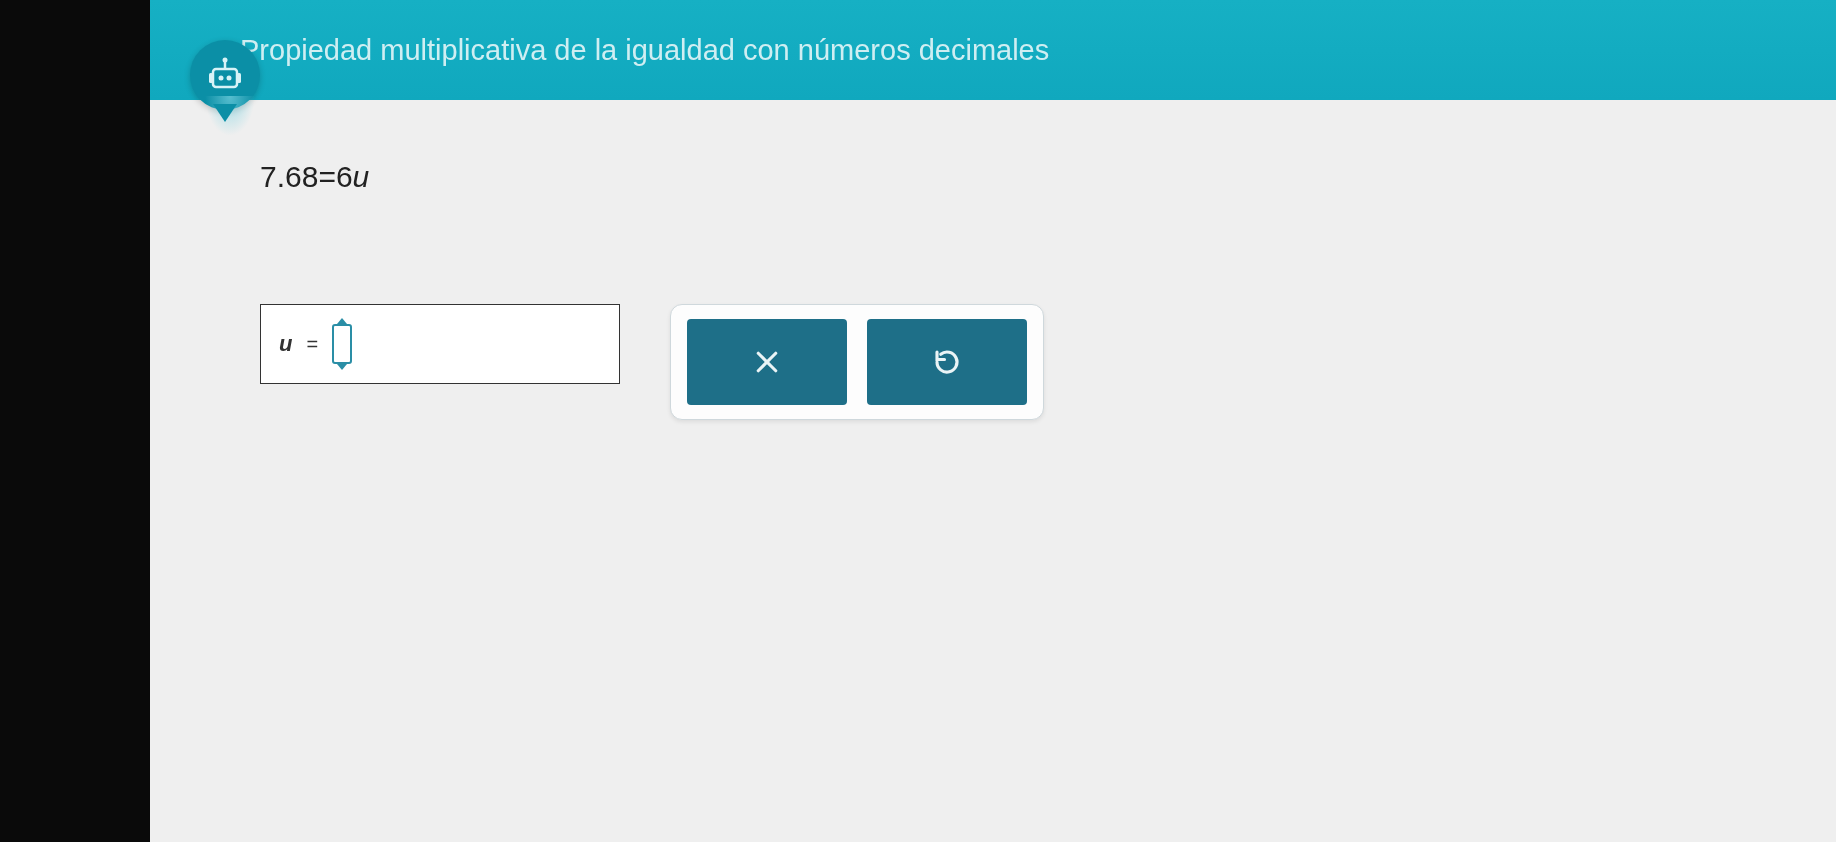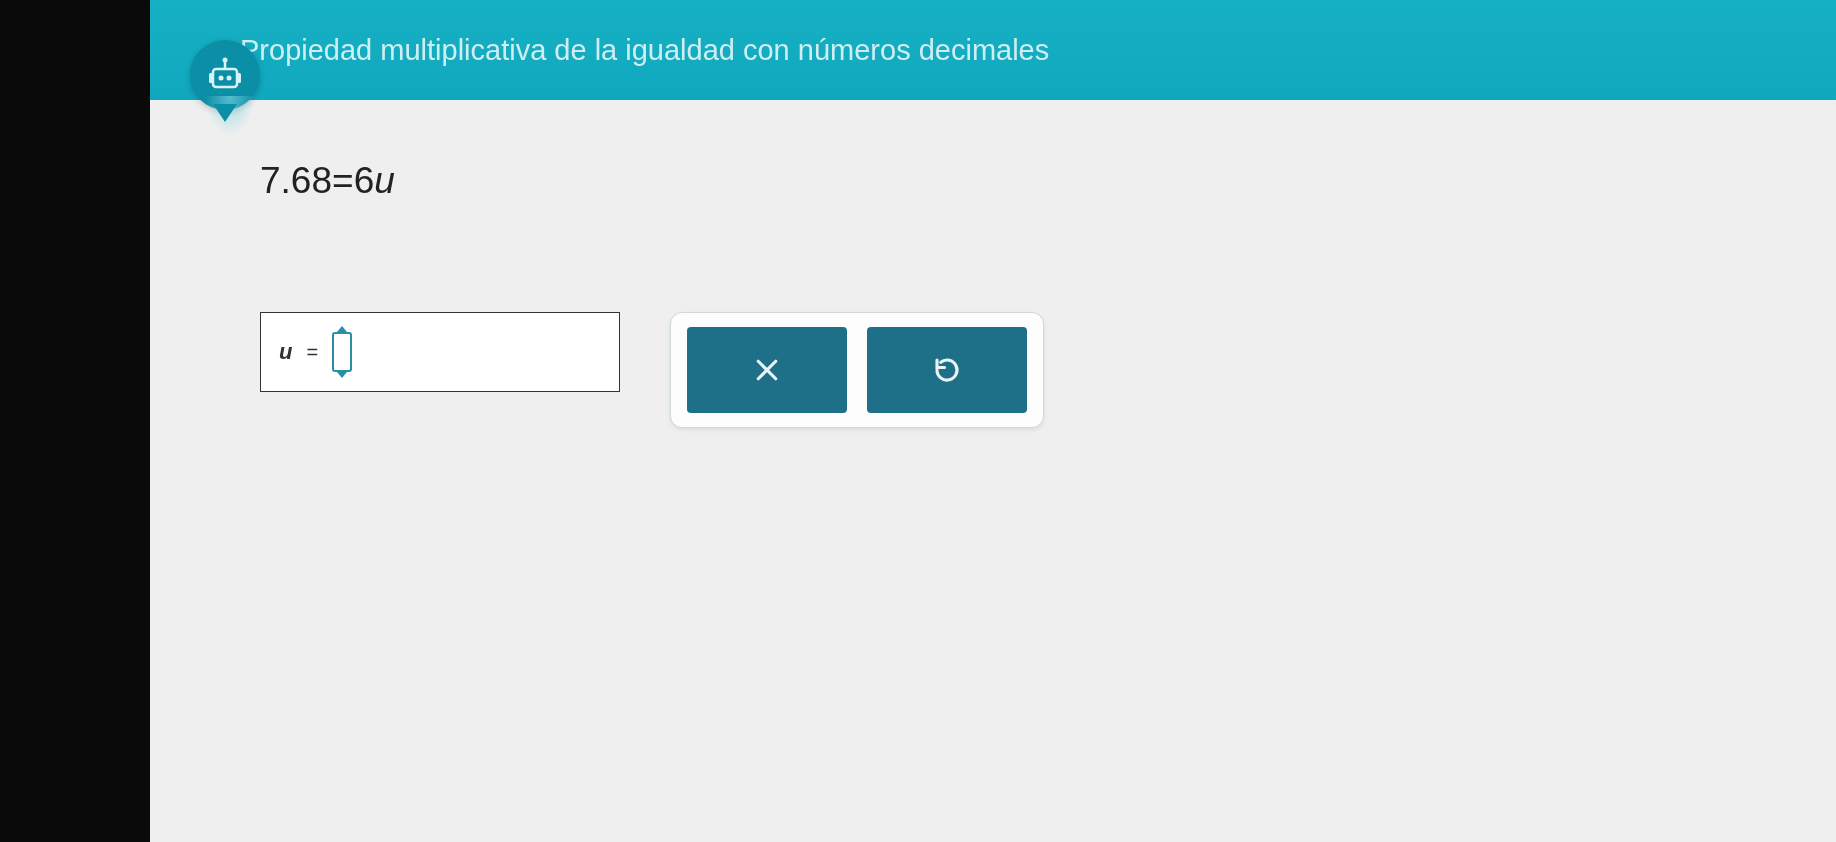--- a/index.html
+++ b/index.html
@@ -77,21 +77,21 @@
       margin-bottom: 40px;
     }
     .prompt-link {
       color: #1f6fa8;
       text-decoration: underline;
     }
     .prompt-var {
       font-style: italic;
     }
     .equation {
-      font-size: 37px;
+      font-size: 30px;
       color: #222;
       margin-left: 40px;
       margin-bottom: 110px;
     }
     .equation .var { font-style: italic; }
     
     .answer-row {
       display: flex;
       align-items: flex-start;
       gap: 50px;

